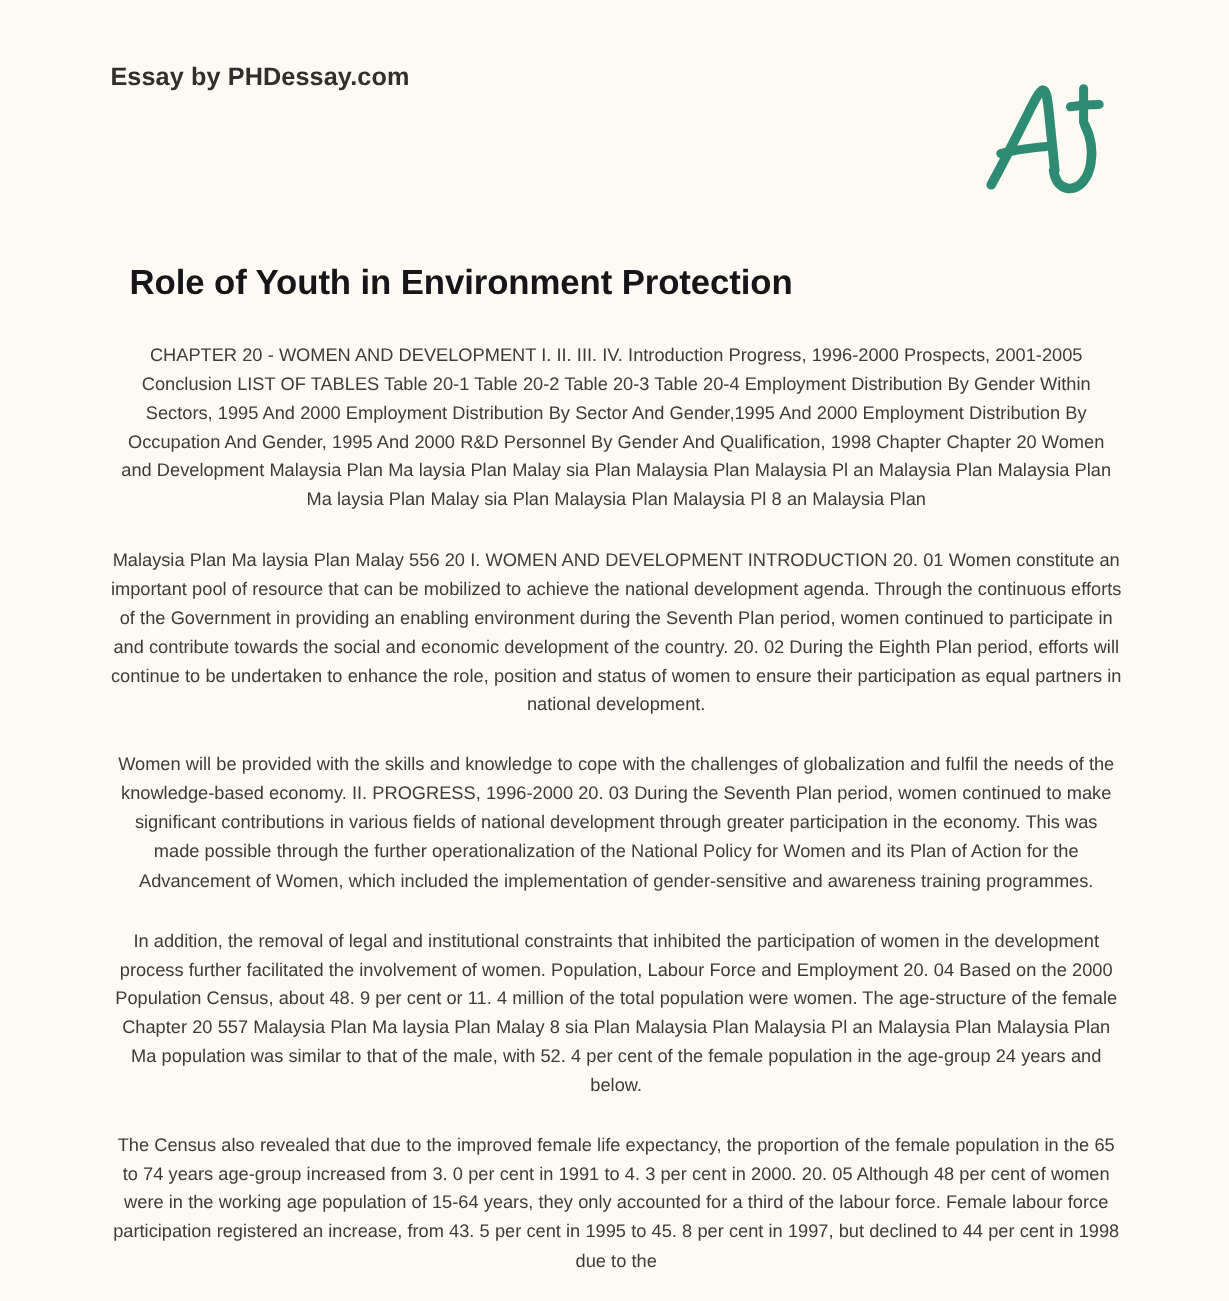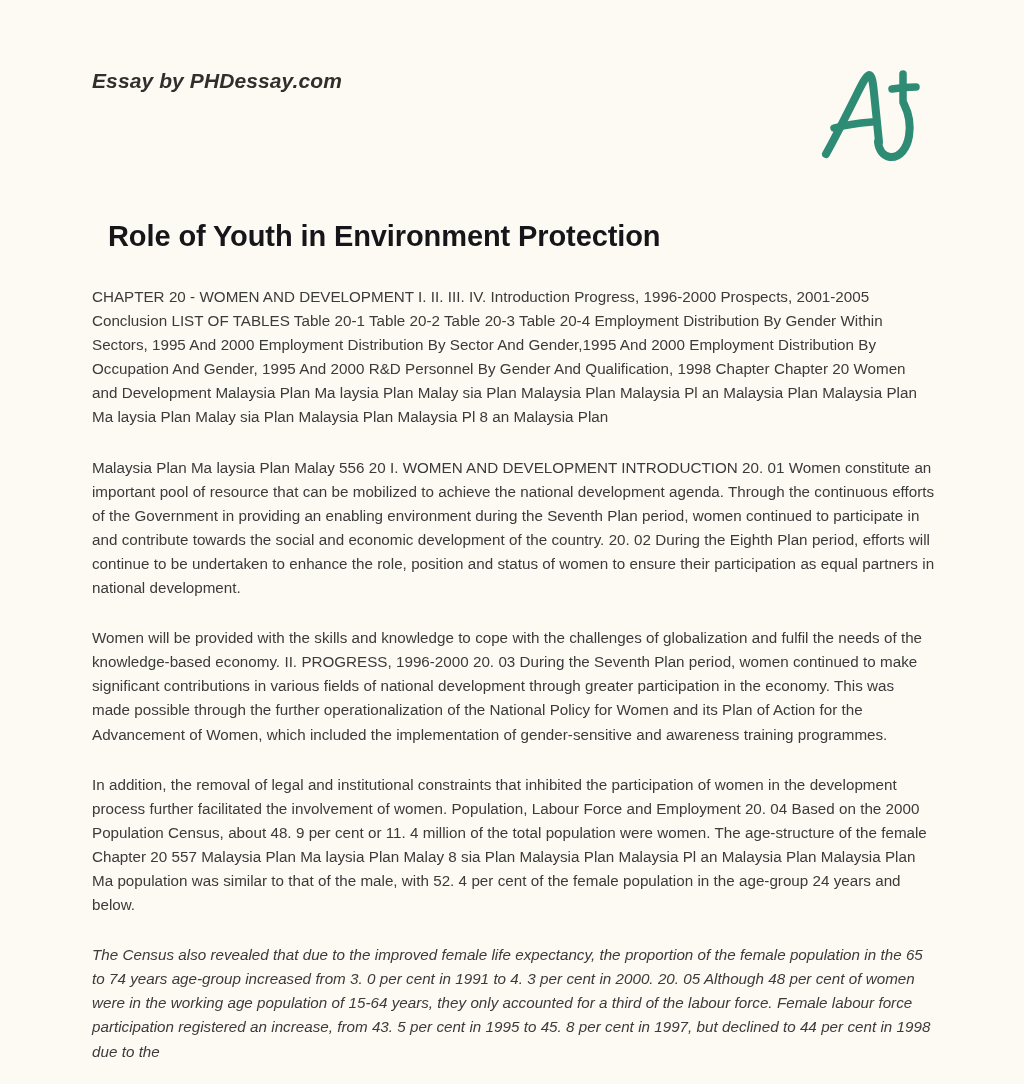--- a/index.html
+++ b/index.html
@@ -16,23 +16,22 @@
   .page {
     position: relative;
     width: 1024px;
     height: 1084px;
     background: #fdf9f3;
     box-sizing: border-box;
   }
   .header {
     position: absolute;
     left: 92px;
-    top: 68px;
+    top: 52px;
     width: 840px;
-    font-style: italic;
   }
   .brand-title {
     font-size: 21px;
     font-weight: bold;
     color: #312f2e;
     letter-spacing: 0.1px;
     line-height: 1.25;
     margin: 0;
   }
   .source-line {
@@ -77,26 +76,25 @@
     position: absolute;
     left: 92px;
     top: 285px;
     width: 843px;
   }
   .body-copy p {
     margin: 0 0 26px 0;
     font-size: 15.2px;
     line-height: 24.1px;
     color: #3b3b3b;
-    text-align: left;
+    text-align: center;
     word-spacing: 0.1px;
   }
   .body-copy p:last-child {
     margin-bottom: 0;
-    font-style: italic;
   }
 </style>
 </head>
 <body>
 
 <div class="page">
 
   <div class="header">
     <div class="brand-title">Essay by PHDessay.com</div>
   </div>

